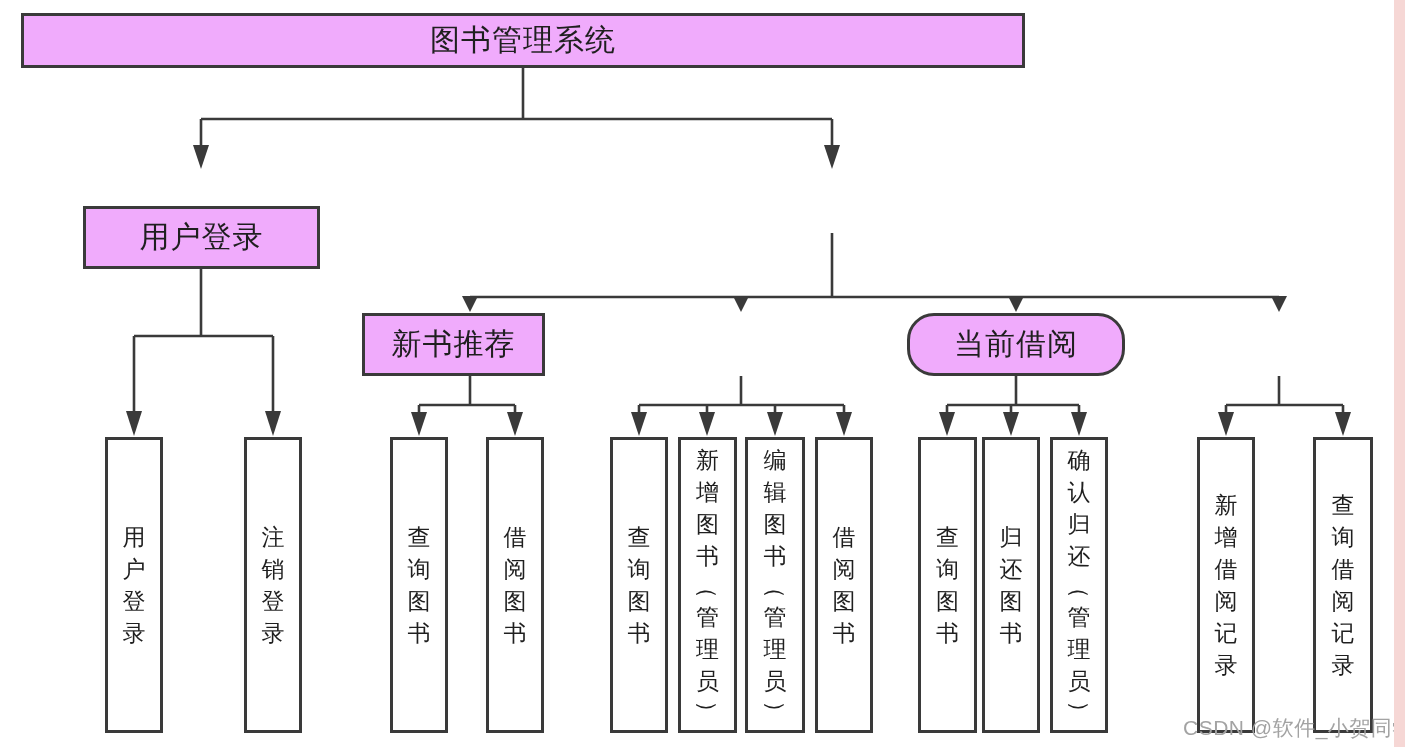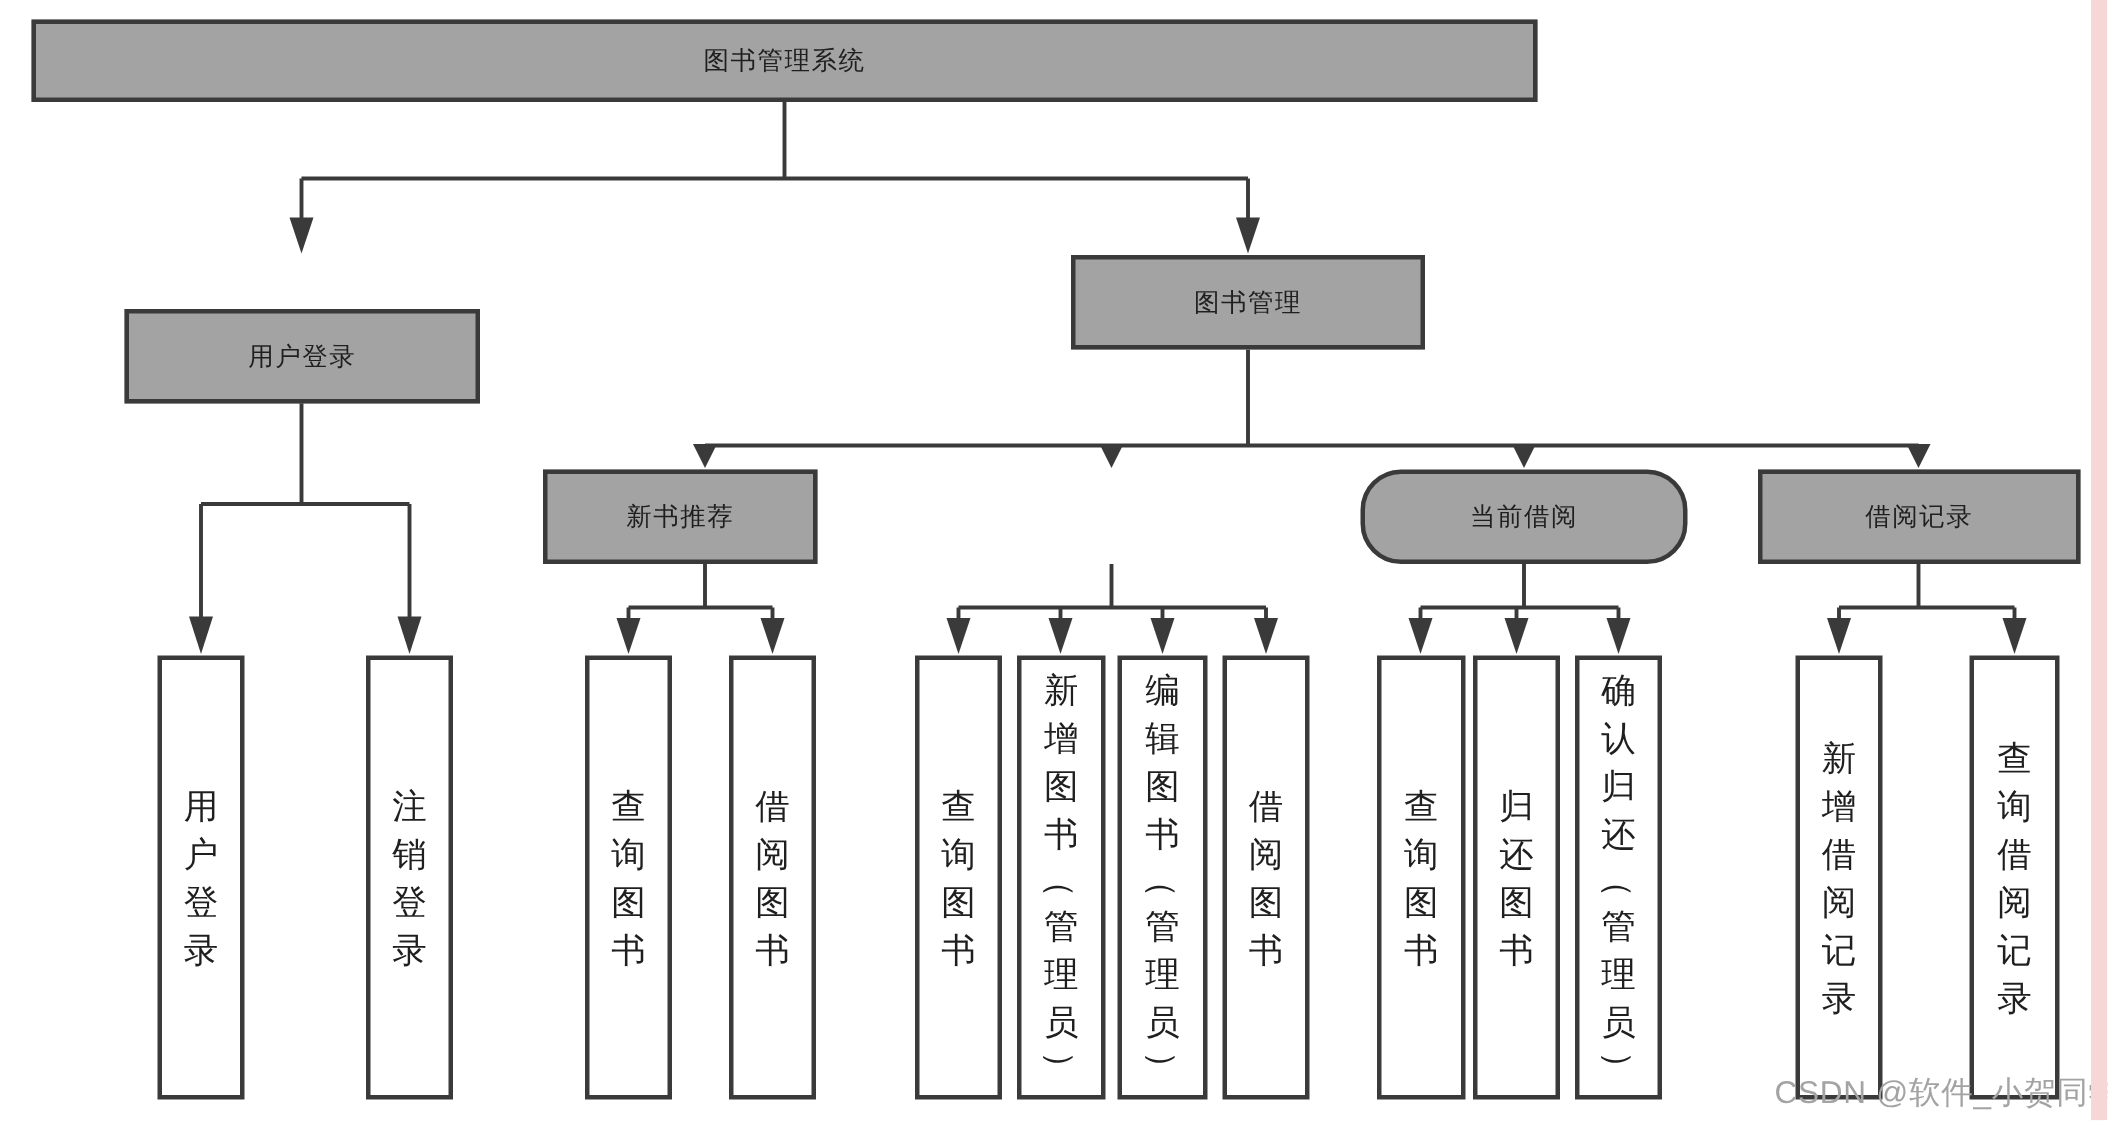--- a/index.html
+++ b/index.html
@@ -5,23 +5,23 @@
   html,body{margin:0;padding:0;background:#fff;}
   body{font-family:"Liberation Sans",sans-serif;}
   .canvas{
     position:relative;width:1405px;height:747px;background:var(--background,#ffffff);
     overflow:hidden;
   }
   .connectors{position:absolute;left:0;top:0;width:1405px;height:747px;}
   .connectors polyline,.connectors line{stroke:var(--line,#3a3a3a);stroke-width:2.6;fill:none;}
   .connectors polygon{fill:var(--line,#3a3a3a);stroke:none;}
   .node{
-    position:absolute;background:#a3a3a3;border:3px solid var(--line,#3a3a3a);
+    position:absolute;background:#f0abfc;border:3px solid var(--line,#3a3a3a);
     box-sizing:border-box;display:flex;align-items:center;justify-content:center;
-    color:var(--text,#1f1f1f);font-size:17px;letter-spacing:1px;
+    color:var(--text,#1f1f1f);font-size:30px;letter-spacing:1px;
   }
   .vnode{
     position:absolute;background:#fff;border:3px solid var(--line,#3a3a3a);
     box-sizing:border-box;color:var(--text,#1f1f1f);
   }
   .vtext{
     display:flex;flex-direction:column;align-items:center;justify-content:center;
     gap:9px;height:100%;width:100%;
   }
   .vtext span{line-height:1;font-size:23px;display:block;}
@@ -96,25 +96,23 @@
     <polyline points="1226,405 1343,405"></polyline>
     <polyline points="1226,405 1226,414"></polyline>
     <polygon points="1226,436 1218,412 1234,412"></polygon>
     <polyline points="1343,405 1343,414"></polyline>
     <polygon points="1343,436 1335,412 1351,412"></polygon>
   </svg>
 
   <div class="node" style="left:21px;top:13px;width:1004px;height:55px;">图书管理系统</div>
 
   <div class="node" style="left:83px;top:170px;width:237px;height:63px;margin-top:36px;">用户登录</div>
-  <div class="node" style="left:714px;top:170px;width:236px;height:63px;">图书管理</div>
 
   <div class="node" style="left:362px;top:313px;width:183px;height:63px;">新书推荐</div>
   <div class="node" style="left:907px;top:313px;width:218px;height:63px;border-radius:27px;">当前借阅</div>
-  <div class="node" style="left:1172px;top:313px;width:215px;height:63px;">借阅记录</div>
 
   <div class="vnode" style="left:105px;top:437px;width:58px;height:296px;">
     <div class="vtext">
         <span>用</span>
         <span>户</span>
         <span>登</span>
         <span>录</span>
       </div>
   </div>
   <div class="vnode" style="left:244px;top:437px;width:58px;height:296px;">

